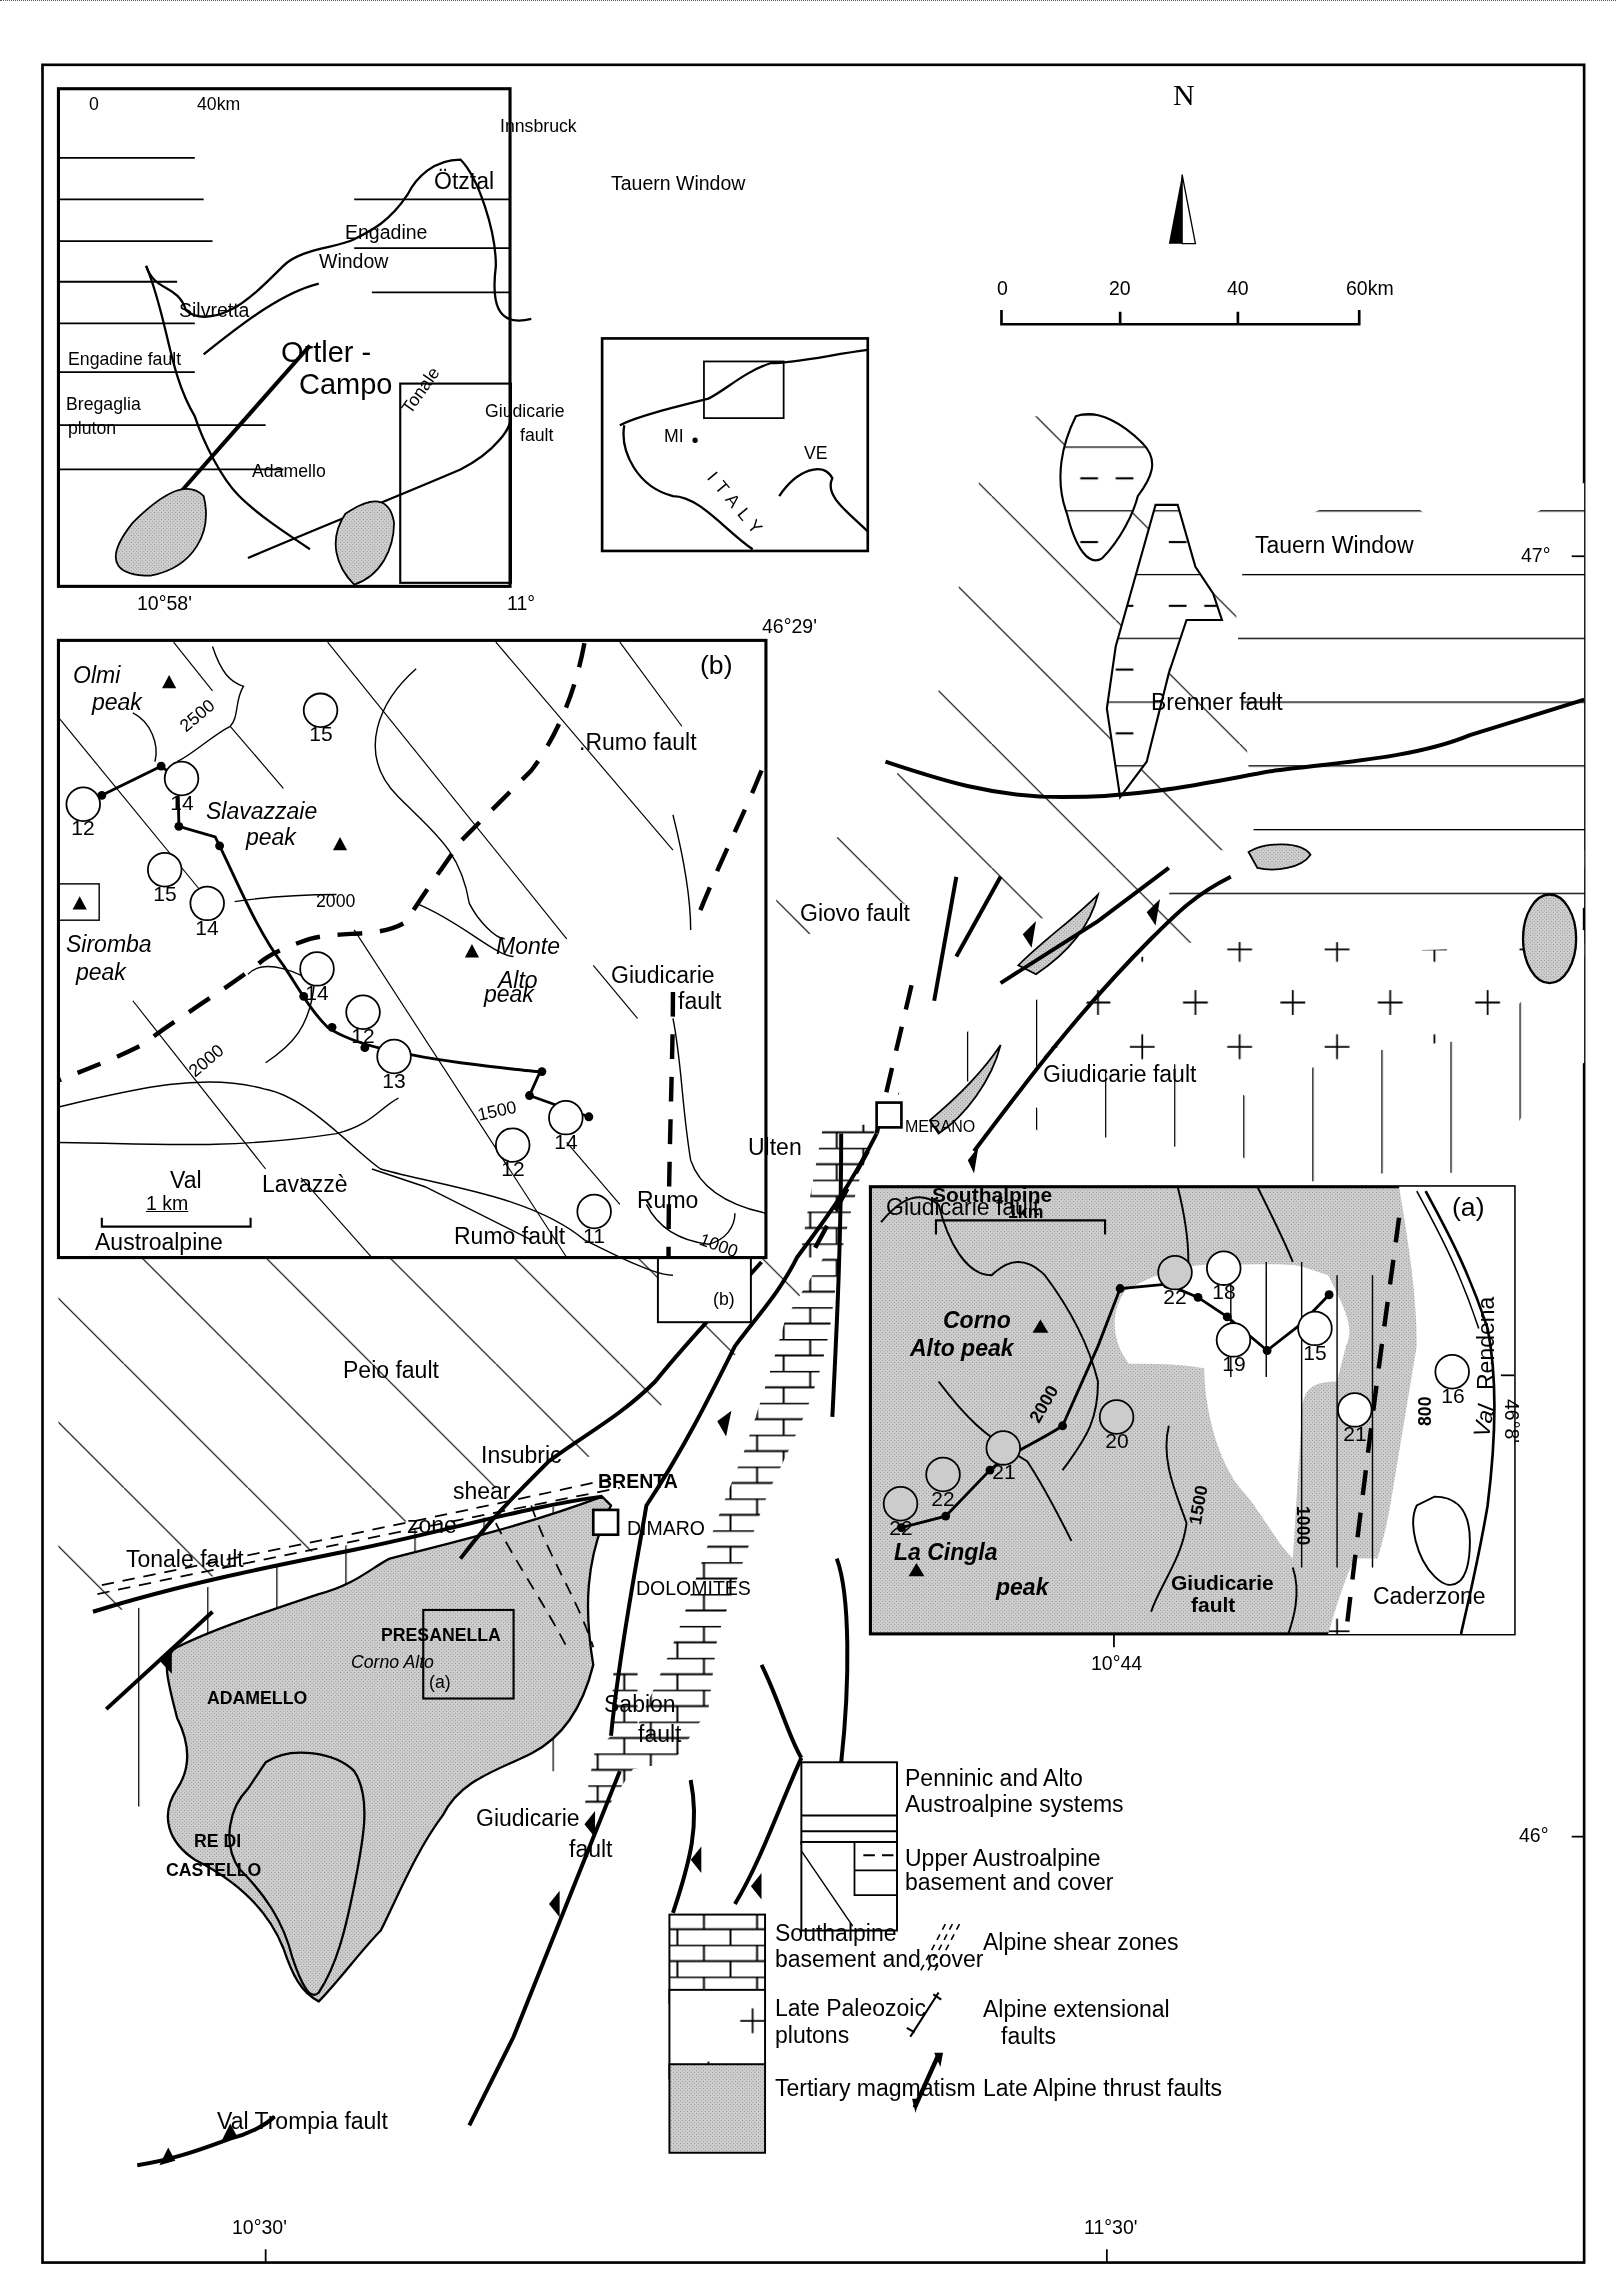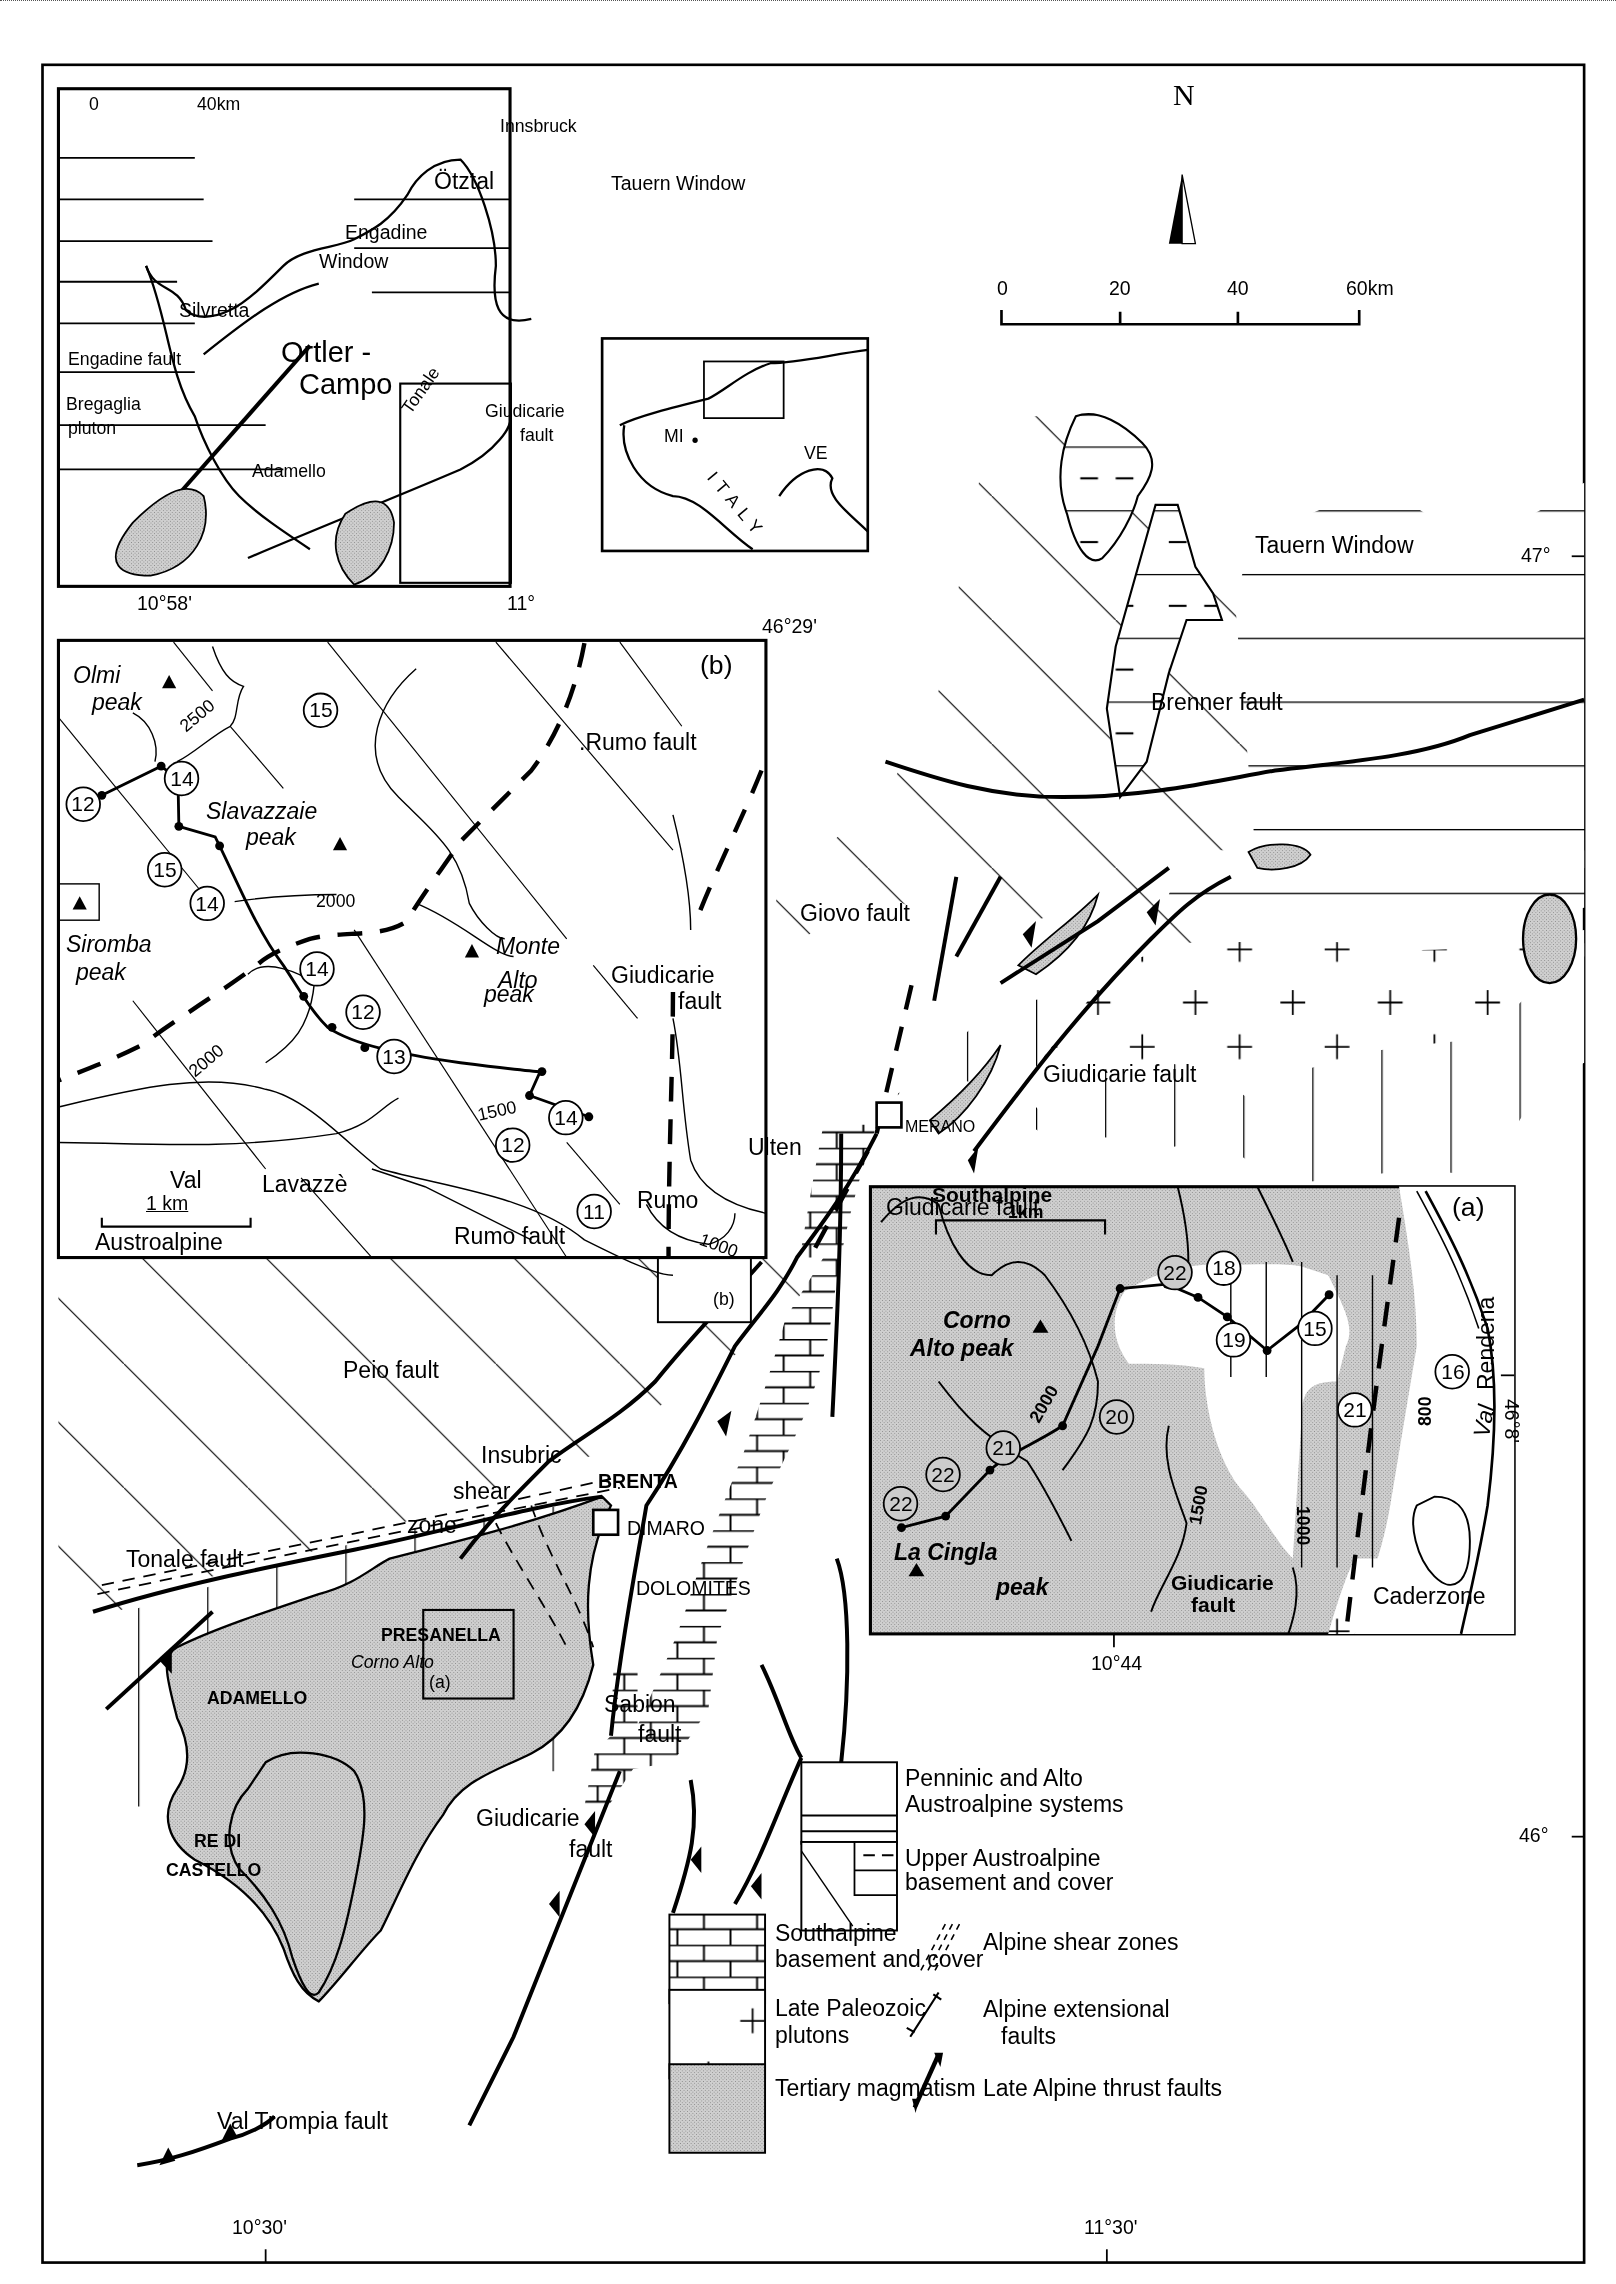--- a/index.html
+++ b/index.html
@@ -343,21 +343,21 @@
     <polygon points="1055,2318 1065,2318 1062,2334" fill="#000"></polygon>
     <polygon points="1030,2370 1038,2370 1034,2386" fill="#000"></polygon>
   </g>
 </svg>
 
 <div style="position:absolute;left:0;top:0;width:1616px;height:2284px;">
   <style>
     .t { position:absolute; white-space:nowrap; line-height:1; color:#000; }
     .s18 { font-size:16px; } .s20 { font-size:17.7px; } .s22 { font-size:19.5px; } .s24 { font-size:21px; }
     .s26 { font-size:23px; } .s28 { font-size:29px; } .s30 { font-size:26.6px; } .s34 { font-size:30px; }
-    .circ { position:absolute; width:34px; height:34px; line-height:34px; text-align:center; font-size:21px; }
+    .circ { position:absolute; width:34px; height:34px; line-height:34px; text-align:center; font-size:21px;margin-top:24px; }
   </style>
 
   <span class="t s34" style="left:1173px;top:80px;font-family:'Liberation Serif',serif;">N</span>
   <span class="t s22" style="left:997px;top:279px;">0</span>
   <span class="t s22" style="left:1109px;top:279px;">20</span>
   <span class="t s22" style="left:1227px;top:279px;">40</span>
   <span class="t s22" style="left:1346px;top:279px;">60km</span>
   <span class="t s22" style="left:1521px;top:546px;">47°</span>
   <span class="t s22" style="left:1519px;top:1826px;">46°</span>
   <span class="t s22" style="left:232px;top:2218px;">10°30'</span>

